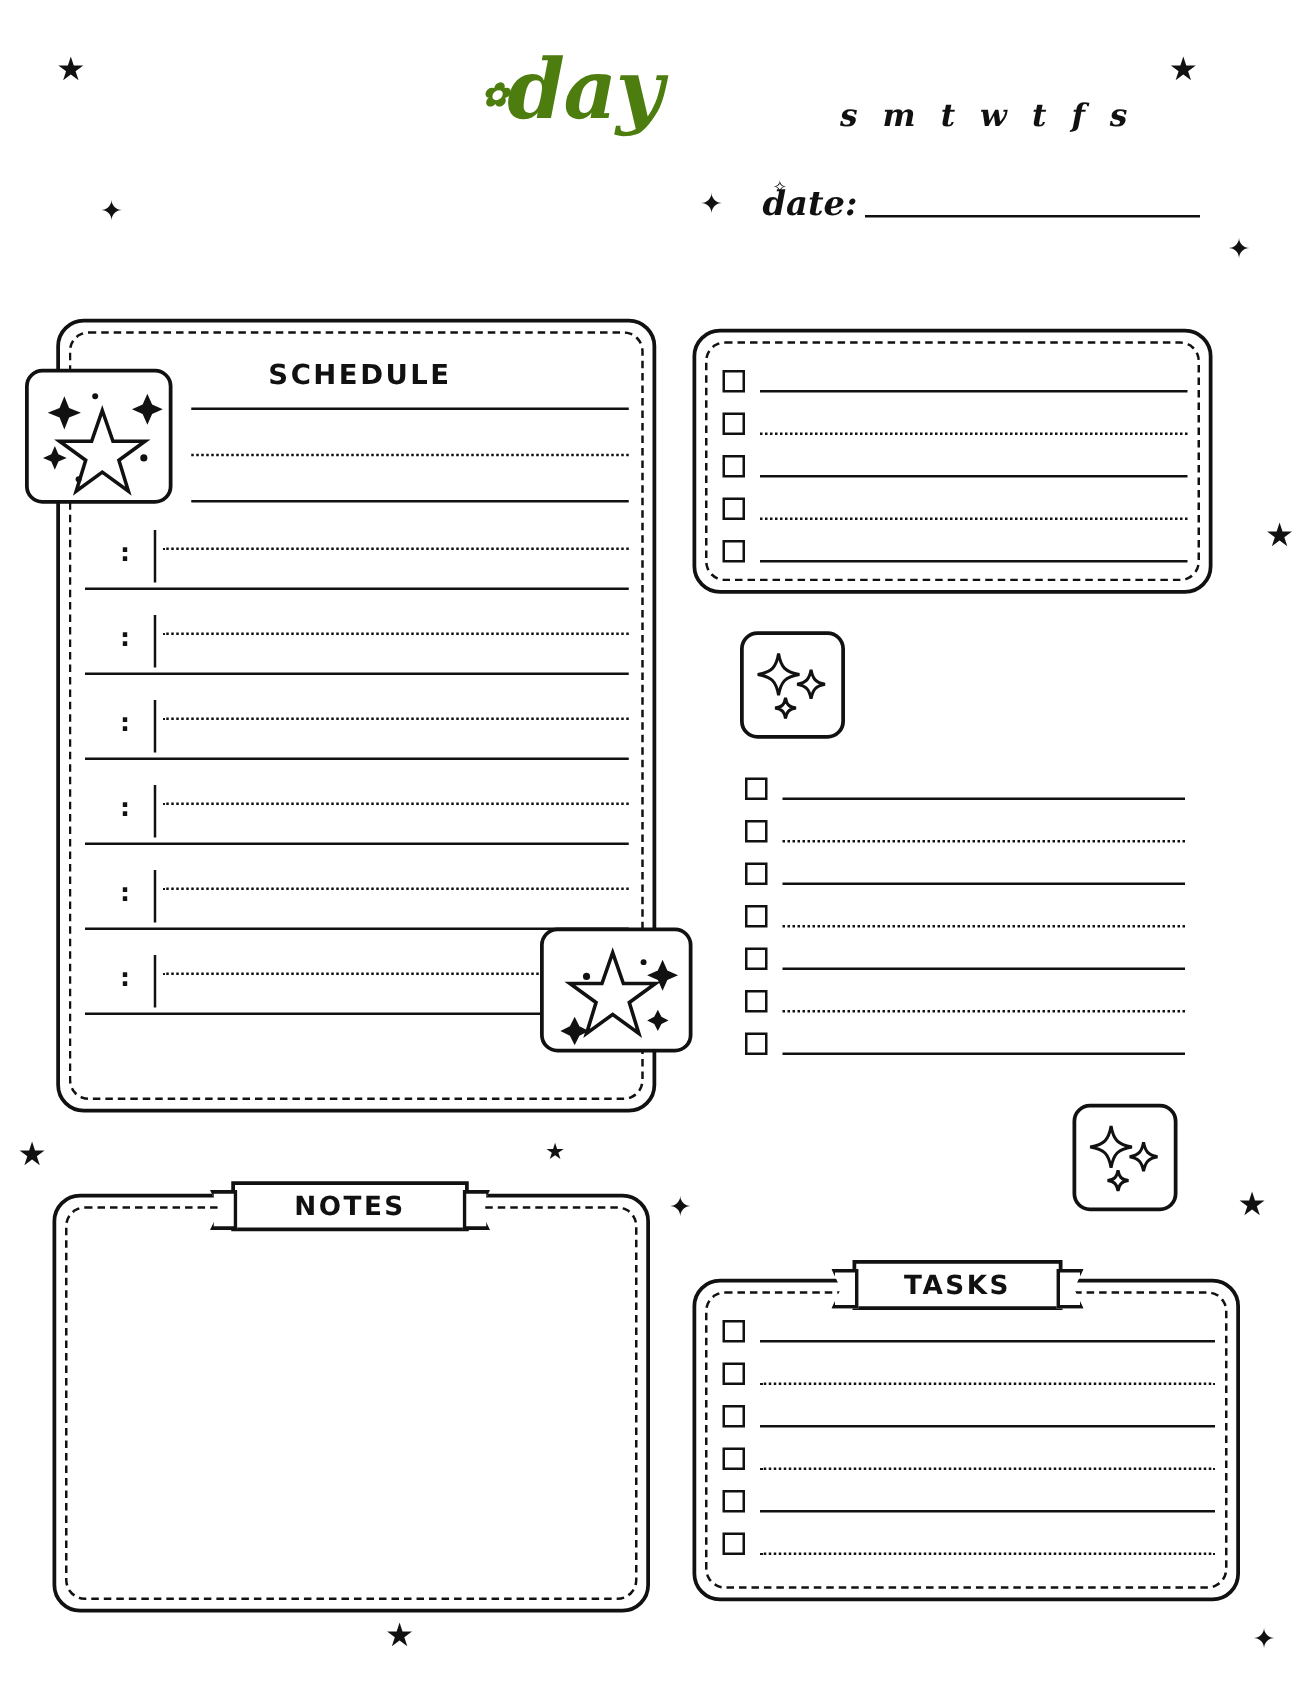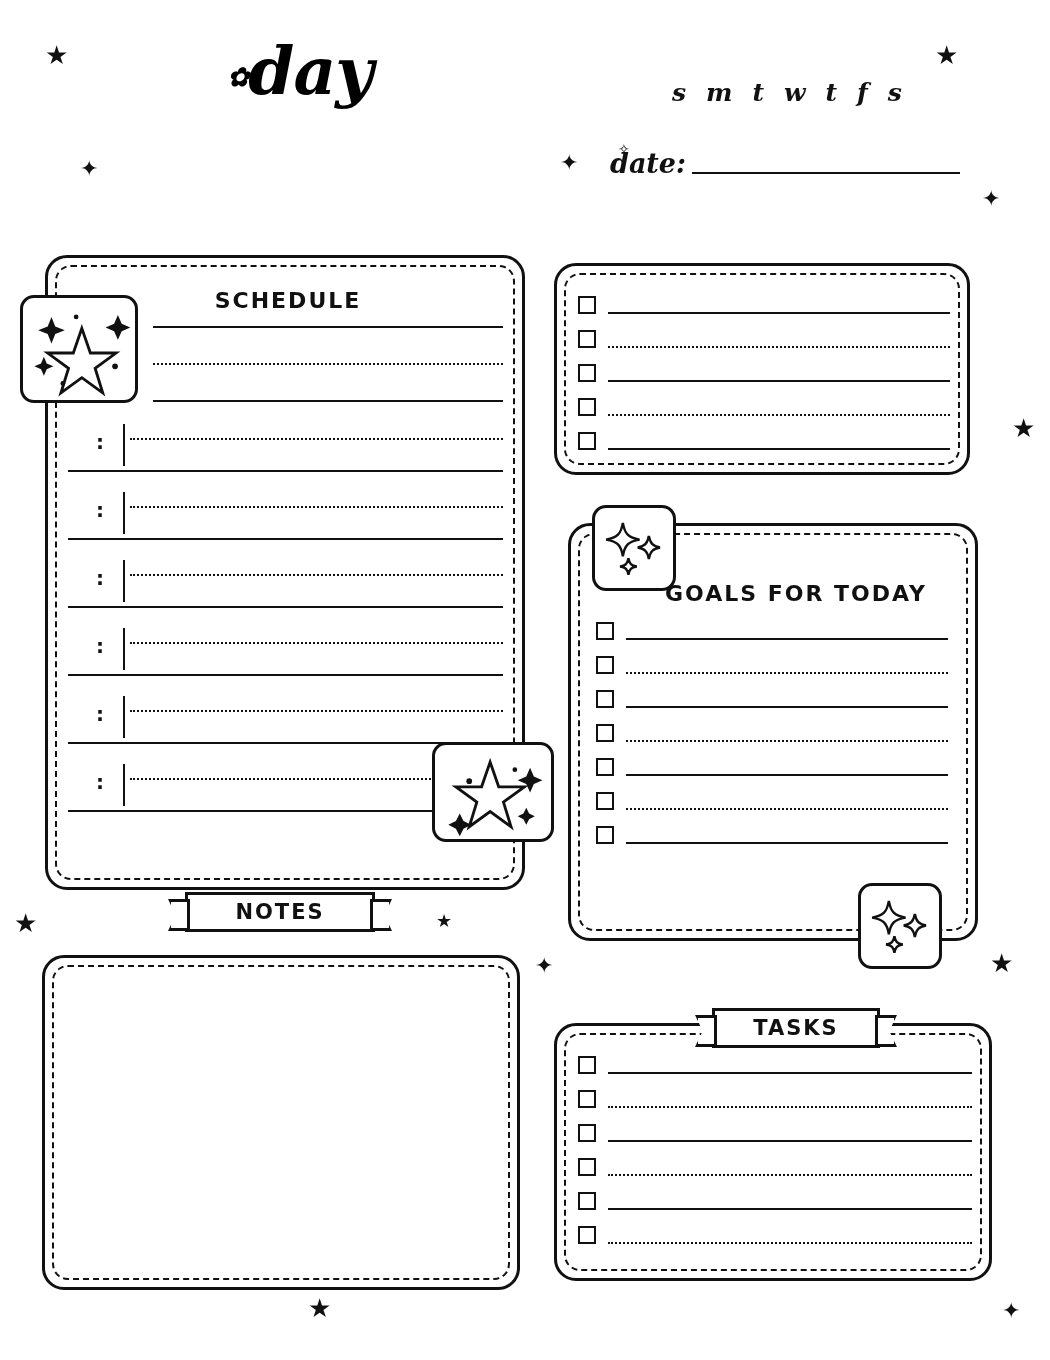--- a/index.html
+++ b/index.html
@@ -19,22 +19,23 @@
   .star-solid { font-size:26px; }
   .star-small { font-size:18px; }
   .diamond { font-size:22px; }
 
   
   .title-block { position:absolute; left:60px; top:40px; width:470px; text-align:center; }
   .title-line1, .title-line2 {
     font-family:"DejaVu Serif", serif;
     font-style:italic;
     font-weight:bold;
-    color:#000000;
+    color:#4d7c0f;
     letter-spacing:-1px;
+    text-align:right;
   }
   .title-line1 { font-size:66px; line-height:0.95; margin-left:10px; }
   .title-line2 { font-size:80px; line-height:0.95; margin-top:4px; }
   .title-flourish { font-size:26px; vertical-align:middle; }
 
   
   .days { position:absolute; left:672px; top:78px; width:230px;
           font-family:"DejaVu Serif", serif; font-style:italic; font-weight:bold;
           font-size:25px; display:flex; justify-content:space-between; }
   .days span { display:inline-block; }
@@ -225,23 +226,20 @@
   <div class="line-solid" style="left:608px; top:312px; width:342px;"></div>
   <div class="cbox" style="left:578px; top:330px;"></div>
   <div class="line-dot" style="left:608px; top:346px; width:342px;"></div>
   <div class="cbox" style="left:578px; top:364px;"></div>
   <div class="line-solid" style="left:608px; top:380px; width:342px;"></div>
   <div class="cbox" style="left:578px; top:398px;"></div>
   <div class="line-dot" style="left:608px; top:414px; width:342px;"></div>
   <div class="cbox" style="left:578px; top:432px;"></div>
   <div class="line-solid" style="left:608px; top:448px; width:342px;"></div>
 
-  <div class="box" style="left:568px; top:523px; width:410px; height:418px;">
-    <div class="head-plain" style="left:40px; top:55px; width:370px;">GOALS FOR TODAY</div>
-  </div>
 
   <div class="sticker" style="left:592px; top:505px; width:84px; height:86px;">
     <svg class="inner" viewBox="0 0 84 86">
       <path d="M30 16 C32 28 36 32 48 34 C36 36 32 40 30 52 C28 40 24 36 12 34 C24 32 28 28 30 16 Z" fill="none" stroke="#111" stroke-width="2.6"></path>
       <path d="M58 30 C59.5 38 62 41 70 42.5 C62 44 59.5 47 58 55 C56.5 47 54 44 46 42.5 C54 41 56.5 38 58 30 Z" fill="none" stroke="#111" stroke-width="2.6"></path>
       <path d="M36 54 C37 60 39 62 45 63 C39 64 37 66 36 72 C35 66 33 64 27 63 C33 62 35 60 36 54 Z" fill="none" stroke="#111" stroke-width="2.6"></path>
     </svg>
   </div>
 
   <div class="sticker" style="left:858px; top:883px; width:84px; height:86px;">
@@ -263,28 +261,28 @@
   <div class="cbox" style="left:596px; top:758px;"></div>
   <div class="line-solid" style="left:626px; top:774px; width:322px;"></div>
   <div class="cbox" style="left:596px; top:792px;"></div>
   <div class="line-dot" style="left:626px; top:808px; width:322px;"></div>
   <div class="cbox" style="left:596px; top:826px;"></div>
   <div class="line-solid" style="left:626px; top:842px; width:322px;"></div>
 
   <div class="box" style="left:42px; top:955px; width:478px; height:335px;">
     <span style="position:absolute; inset:14px;"></span>
   </div>
-  <div class="banner" style="left:185px; top:892px; width:190px;">
+  <div class="banner" style="left:185px; top:945px; width:190px;">
     <span class="tail-l"></span>
     <span>NOTES</span>
     <span class="tail-r"></span>
   </div>
 
   <div class="box" style="left:554px; top:1023px; width:438px; height:258px;"></div>
-  <div class="banner" style="left:712px; top:1008px; width:168px;">
+  <div class="banner" style="left:682px; top:1008px; width:168px;">
     <span class="tail-l"></span>
     <span>TASKS</span>
     <span class="tail-r"></span>
   </div>
   <div class="cbox" style="left:578px; top:1056px;"></div>
   <div class="line-solid" style="left:608px; top:1072px; width:364px;"></div>
   <div class="cbox" style="left:578px; top:1090px;"></div>
   <div class="line-dot" style="left:608px; top:1106px; width:364px;"></div>
   <div class="cbox" style="left:578px; top:1124px;"></div>
   <div class="line-solid" style="left:608px; top:1140px; width:364px;"></div>

